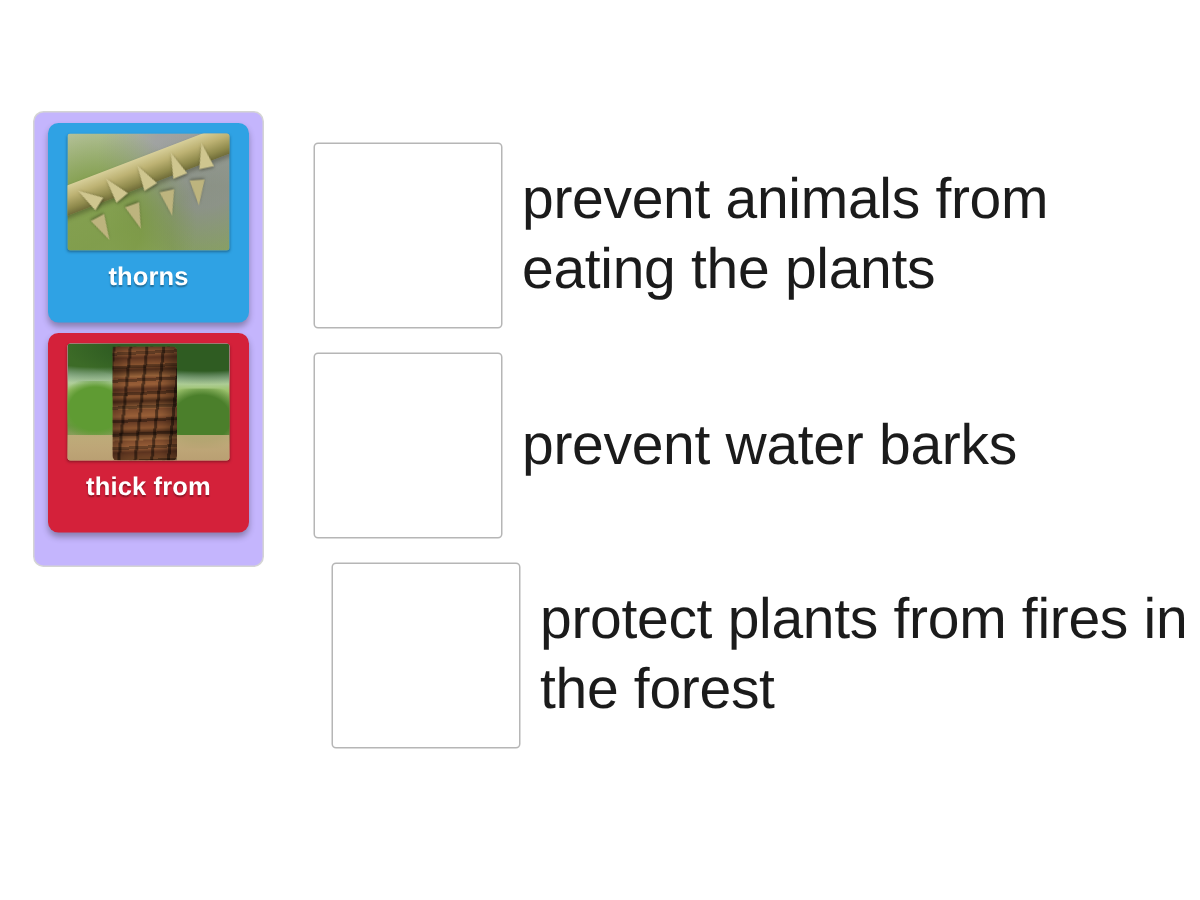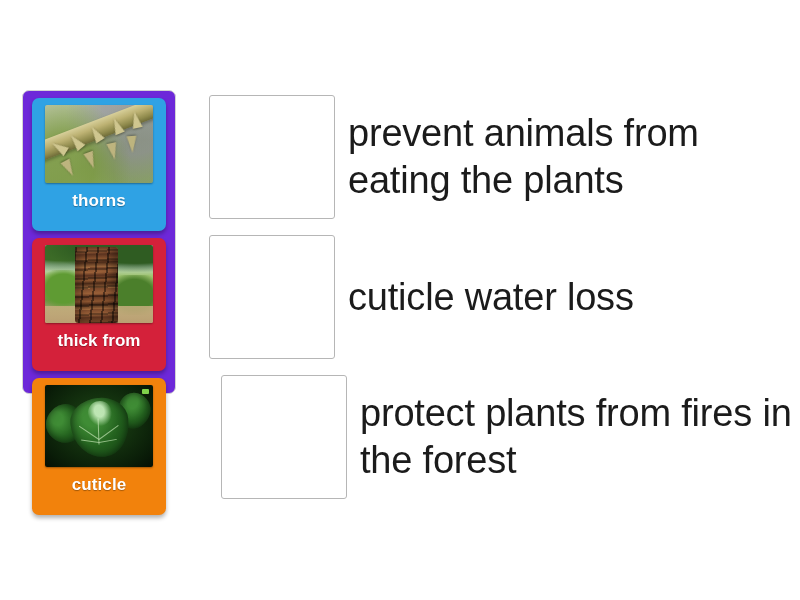--- a/index.html
+++ b/index.html
@@ -16,24 +16,24 @@
     position: relative;
     width: 800px;
     height: 600px;
     background: #ffffff;
   }
 
   
   .tile-tray {
     position: absolute;
     left: 22px;
-    top: 90px;
+    top: 74px;
     width: 154px;
     height: 304px;
-    background: #6d28d9;
+    background: #c4b5fd;
     border: 1px solid #d4d4d4;
     border-radius: 7px;
     padding: 7px 0 0 0;
   }
 
   .tile {
     position: relative;
     width: 134px;
     margin: 0 auto 7px auto;
     border-radius: 7px;
@@ -256,46 +256,31 @@
       <div class="tile-thumb art-bark">
         <div class="canopy"></div>
         <div class="bush-l"></div>
         <div class="bush-r"></div>
         <div class="ground"></div>
         <div class="trunk"></div>
       </div>
       <span class="tile-label">thick from</span>
     </div>
 
-    <div class="tile t-orange">
-      <div class="tile-thumb art-cuticle">
-        <div class="leaf leaf-left"></div>
-        <div class="leaf leaf-right"></div>
-        <div class="leaf leaf-main"></div>
-        <div class="vein v1"></div>
-        <div class="vein v2"></div>
-        <div class="vein v3"></div>
-        <div class="vein v4"></div>
-        <div class="vein v5"></div>
-        <div class="shine"></div>
-        <div class="speck"></div>
-      </div>
-      <span class="tile-label">cuticle</span>
-    </div>
 
   </div>
 
   <div class="answer-row row-1">
     <div class="drop-zone"></div>
     <div class="answer-text">prevent animals from eating the plants</div>
   </div>
 
   <div class="answer-row row-2">
     <div class="drop-zone"></div>
-    <div class="answer-text">cuticle water loss</div>
+    <div class="answer-text">prevent water barks</div>
   </div>
 
   <div class="answer-row row-3">
     <div class="drop-zone"></div>
     <div class="answer-text">protect plants from fires in the forest</div>
   </div>
 
 </div>
 
 </body></html>

